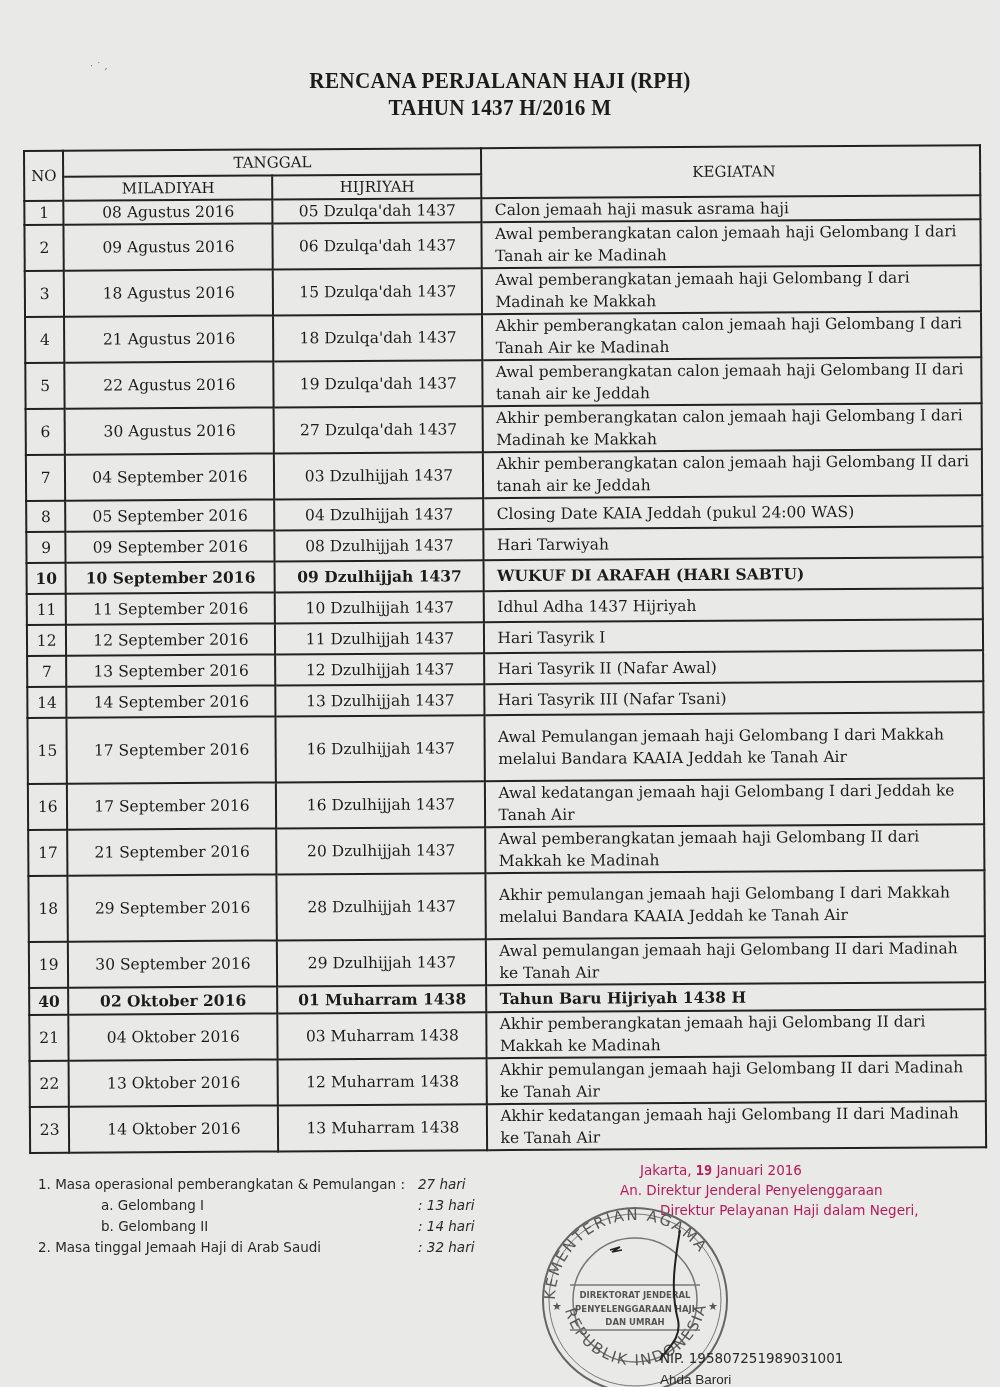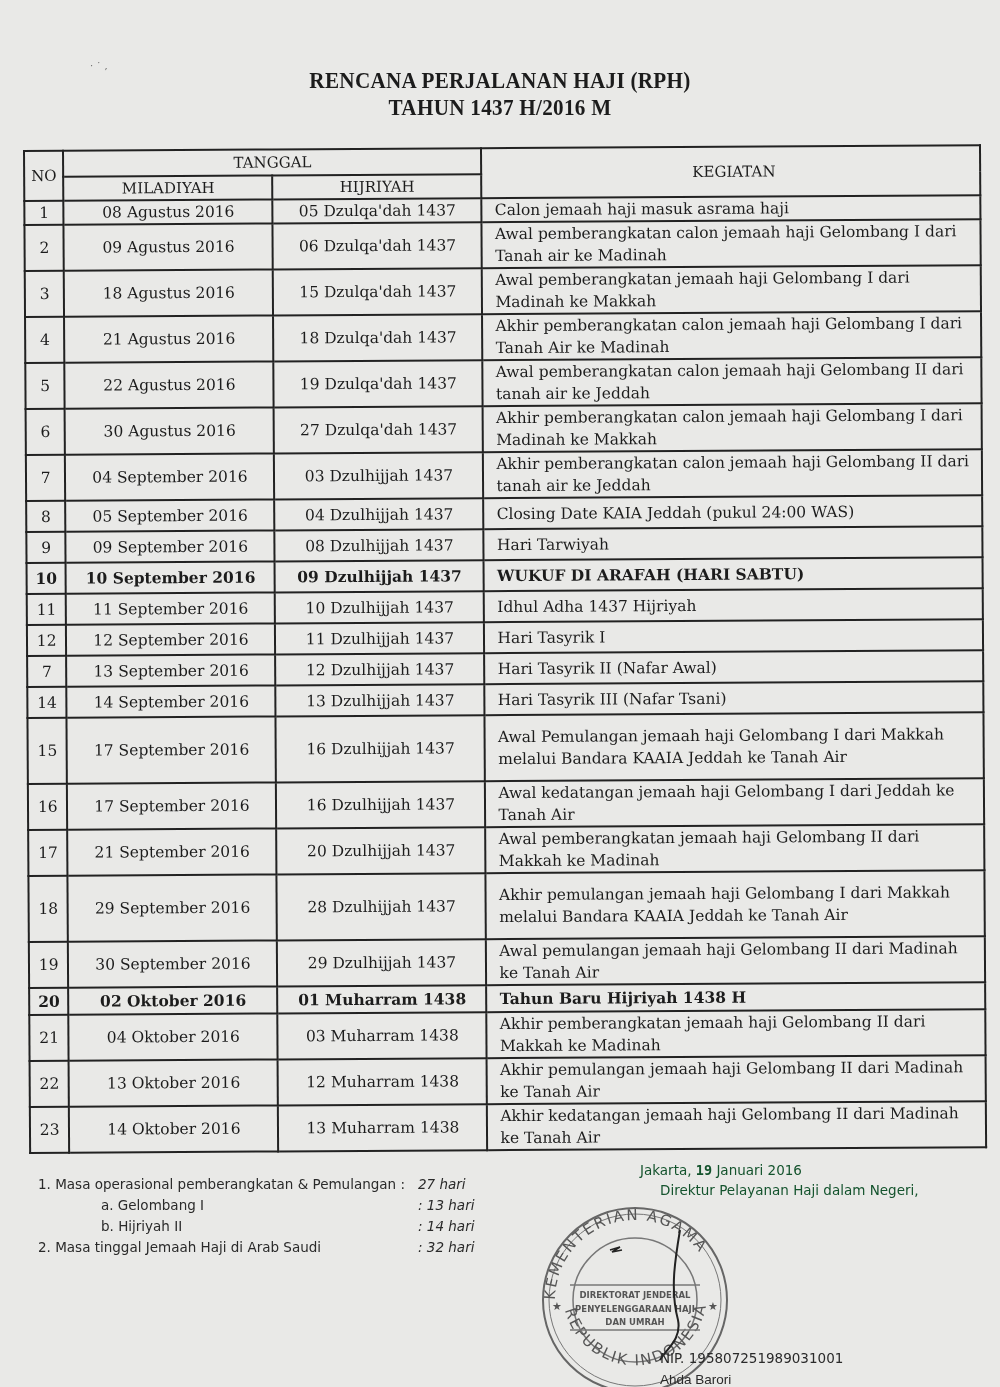--- a/index.html
+++ b/index.html
@@ -46,21 +46,21 @@
     font-size: 13.5px; color: #2a2a2a;
   }
   .note-row { position: relative; height: 21px; line-height: 21px; }
   .note-row .lbl { position: absolute; left: 0; white-space: nowrap; text-align: right; }
   .note-row .lbl.sub { left: 18px; margin-left: 45px; }
   .note-row .val { position: absolute; left: 380px; white-space: nowrap; font-style: italic; }
 
   .sign {
     position: absolute; left: 640px; top: 1160px;
     font-family: "DejaVu Sans", "Liberation Sans", sans-serif;
-    font-size: 13.5px; color: #14532d; line-height: 20px;
+    font-size: 13.5px; color: #be185d; line-height: 20px;
   }
   .sign .line { white-space: nowrap; }
   .sign .indent { padding-left: 20px; }
   .sign .date-num { font-family: "DejaVu Sans Mono", monospace; font-weight: bold; }
   .sig-name { position: absolute; left: 660px; top: 1372px;
     font-family: Liberation Sans, sans-serif; font-size: 13.5px; color: #2a2a2a; }
   .sig-nip { position: absolute; left: 660px; top: 1330px;
     font-family: "DejaVu Sans", sans-serif; font-size: 13.5px; color: #2a2a2a; margin-top: 20px; }
 
   .stamp { position: absolute; left: 530px; top: 1200px; width: 210px; height: 190px; }
@@ -196,21 +196,21 @@
         <td class="c-hij">28 Dzulhijjah 1437</td>
         <td class="c-keg">Akhir pemulangan jemaah haji Gelombang I  dari Makkah melalui Bandara KAAIA Jeddah ke Tanah Air</td>
       </tr>
       <tr style="height: 45px;">
         <td class="c-no">19</td>
         <td class="c-mil">30 September 2016</td>
         <td class="c-hij">29 Dzulhijjah 1437</td>
         <td class="c-keg">Awal pemulangan jemaah haji Gelombang II dari Madinah ke Tanah Air</td>
       </tr>
       <tr class="bold" style="height: 27px;">
-        <td class="c-no">20</td>
+        <td class="c-no">40</td>
         <td class="c-mil">02 Oktober 2016</td>
         <td class="c-hij">01 Muharram 1438</td>
         <td class="c-keg">Tahun Baru Hijriyah 1438 H</td>
       </tr>
       <tr style="height: 45px;">
         <td class="c-no">21</td>
         <td class="c-mil">04 Oktober 2016</td>
         <td class="c-hij">03 Muharram 1438</td>
         <td class="c-keg">Akhir pemberangkatan jemaah haji Gelombang II dari Makkah ke Madinah</td>
       </tr>
@@ -232,35 +232,36 @@
 <div class="notes" id="notes">
     <div class="note-row">
       <span class="lbl">1.  Masa operasional pemberangkatan  &amp; Pemulangan :</span>
       <span class="val">27 hari</span>
     </div>
     <div class="note-row">
       <span class="lbl sub">a. Gelombang I</span>
       <span class="val">: 13 hari</span>
     </div>
     <div class="note-row">
-      <span class="lbl sub">b. Hijriyah II</span>
+      <span class="lbl sub">b. Gelombang II</span>
       <span class="val">: 14 hari</span>
     </div>
     <div class="note-row">
       <span class="lbl">2.  Masa tinggal Jemaah Haji di Arab Saudi</span>
       <span class="val">: 32 hari</span>
     </div>
   </div>
 
 <div class="sign">
   <div class="line">
     <span>Jakarta,</span>
     <span class="date-num">19</span>
     <span>Januari  2016</span>
   </div>
+  <div class="line" style="margin-left:-20px">An.  Direktur  Jenderal Penyelenggaraan</div>
   <div class="line indent">Direktur Pelayanan Haji dalam Negeri,</div>
 </div>
 
 <svg class="stamp" viewBox="0 0 210 190">
   <defs>
     <path id="arcTop" d="M 25 100 A 80 80 0 0 1 185 100"></path>
     <path id="arcBot" d="M 35 110 A 72 72 0 0 0 175 110"></path>
   </defs>
   <circle cx="105" cy="100" r="92" fill="none" stroke="#666" stroke-width="2"></circle>
   <circle cx="105" cy="100" r="86" fill="none" stroke="#777" stroke-width="1"></circle>

